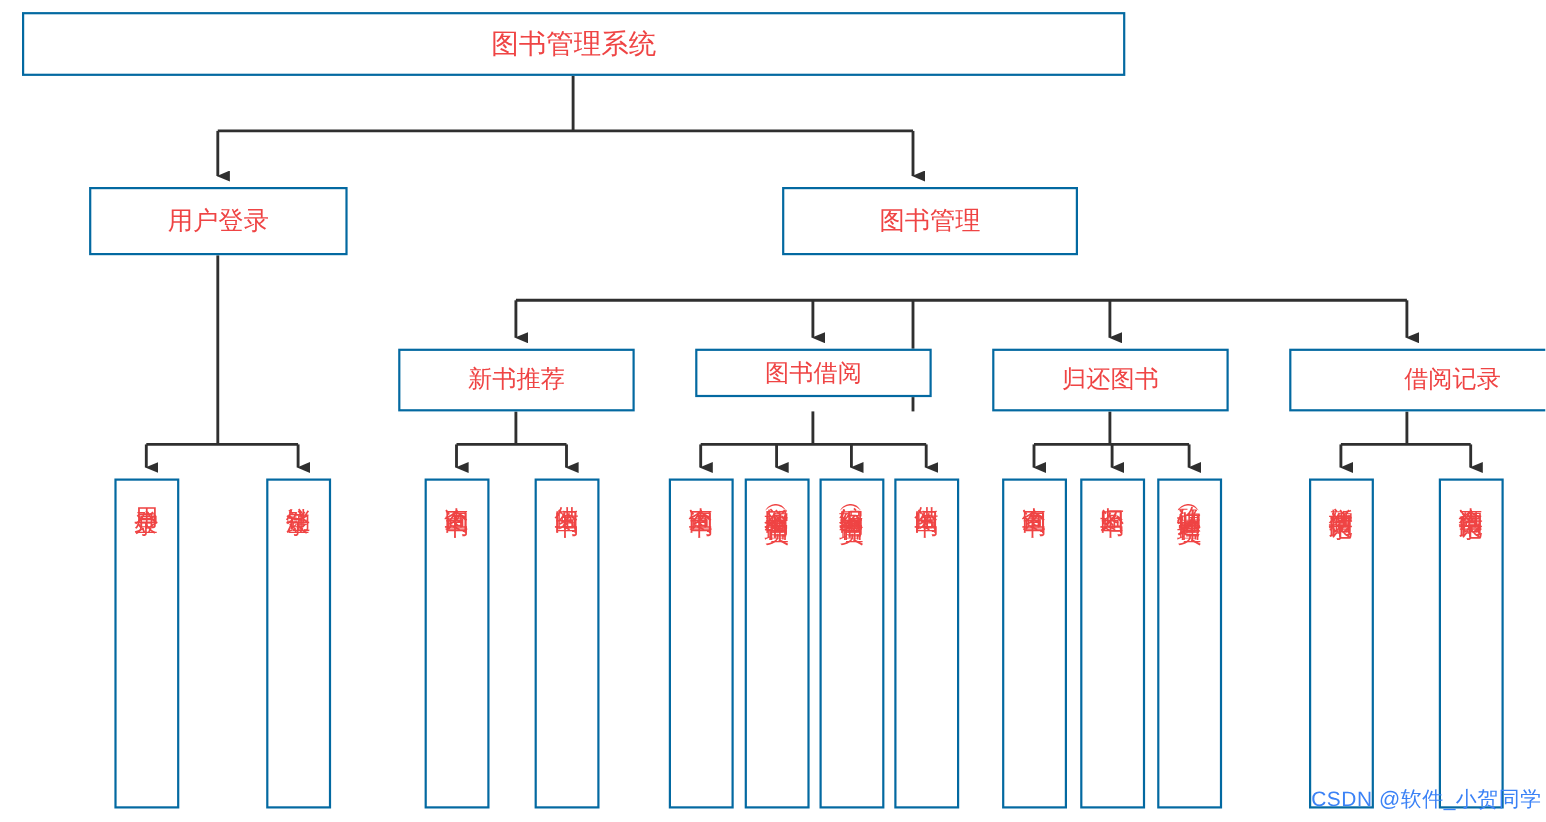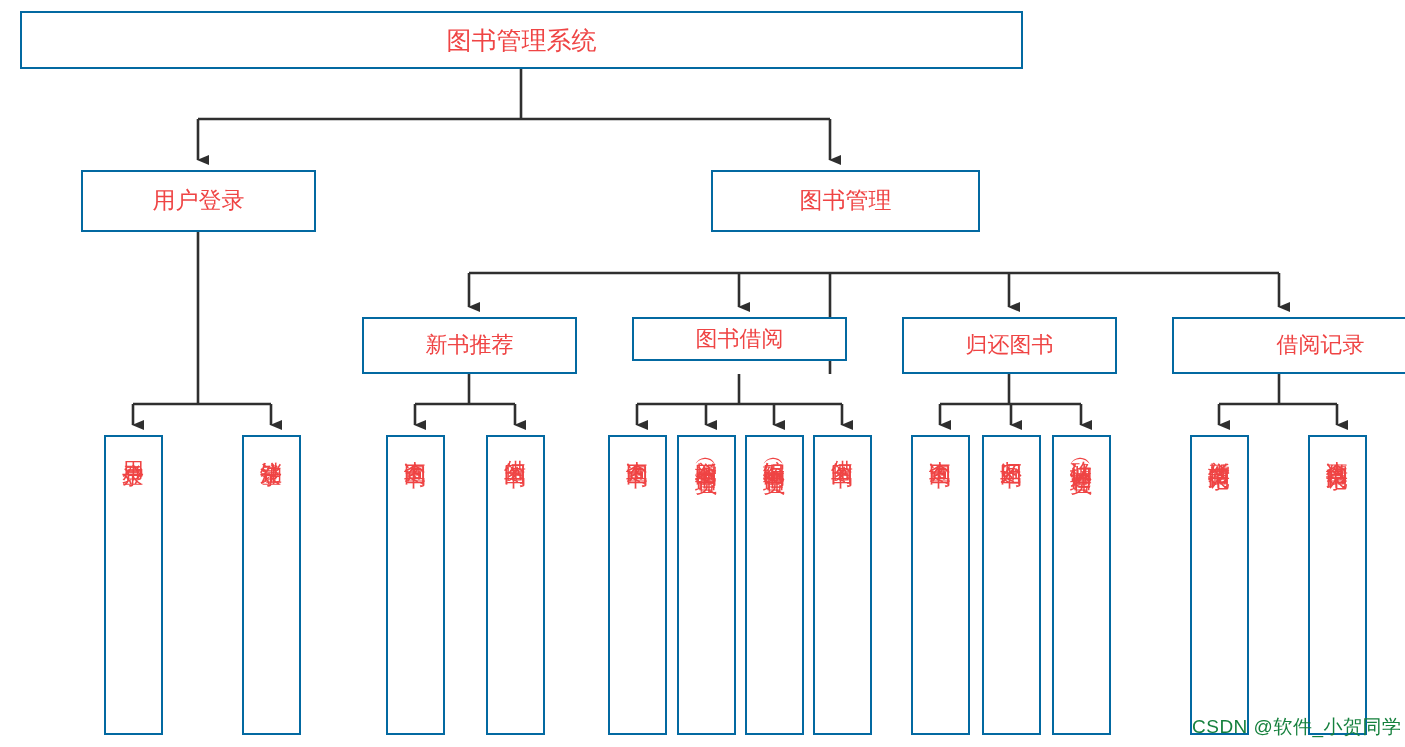--- a/index.html
+++ b/index.html
@@ -53,21 +53,21 @@
     line-height: 1.05;
     white-space: nowrap;
   }
   .lvl0 .label { font-size: 25px; }
   .lvl1 .label { font-size: 23px; }
   .lvl2 .label { font-size: 22px; }
   .leaf .label { font-size: 22px; }
   .watermark {
     position: absolute;
     font-size: 19px;
-    color: #15803d;
+    color: #3b82f6;
     white-space: nowrap;
     letter-spacing: 0.5px;
   }
 </style>
 </head>
 <body>
 
 <div id="canvas">
 
   <svg id="wires" viewBox="0 0 1405 747" width="1405" height="747" xmlns="http://www.w3.org/2000/svg">

